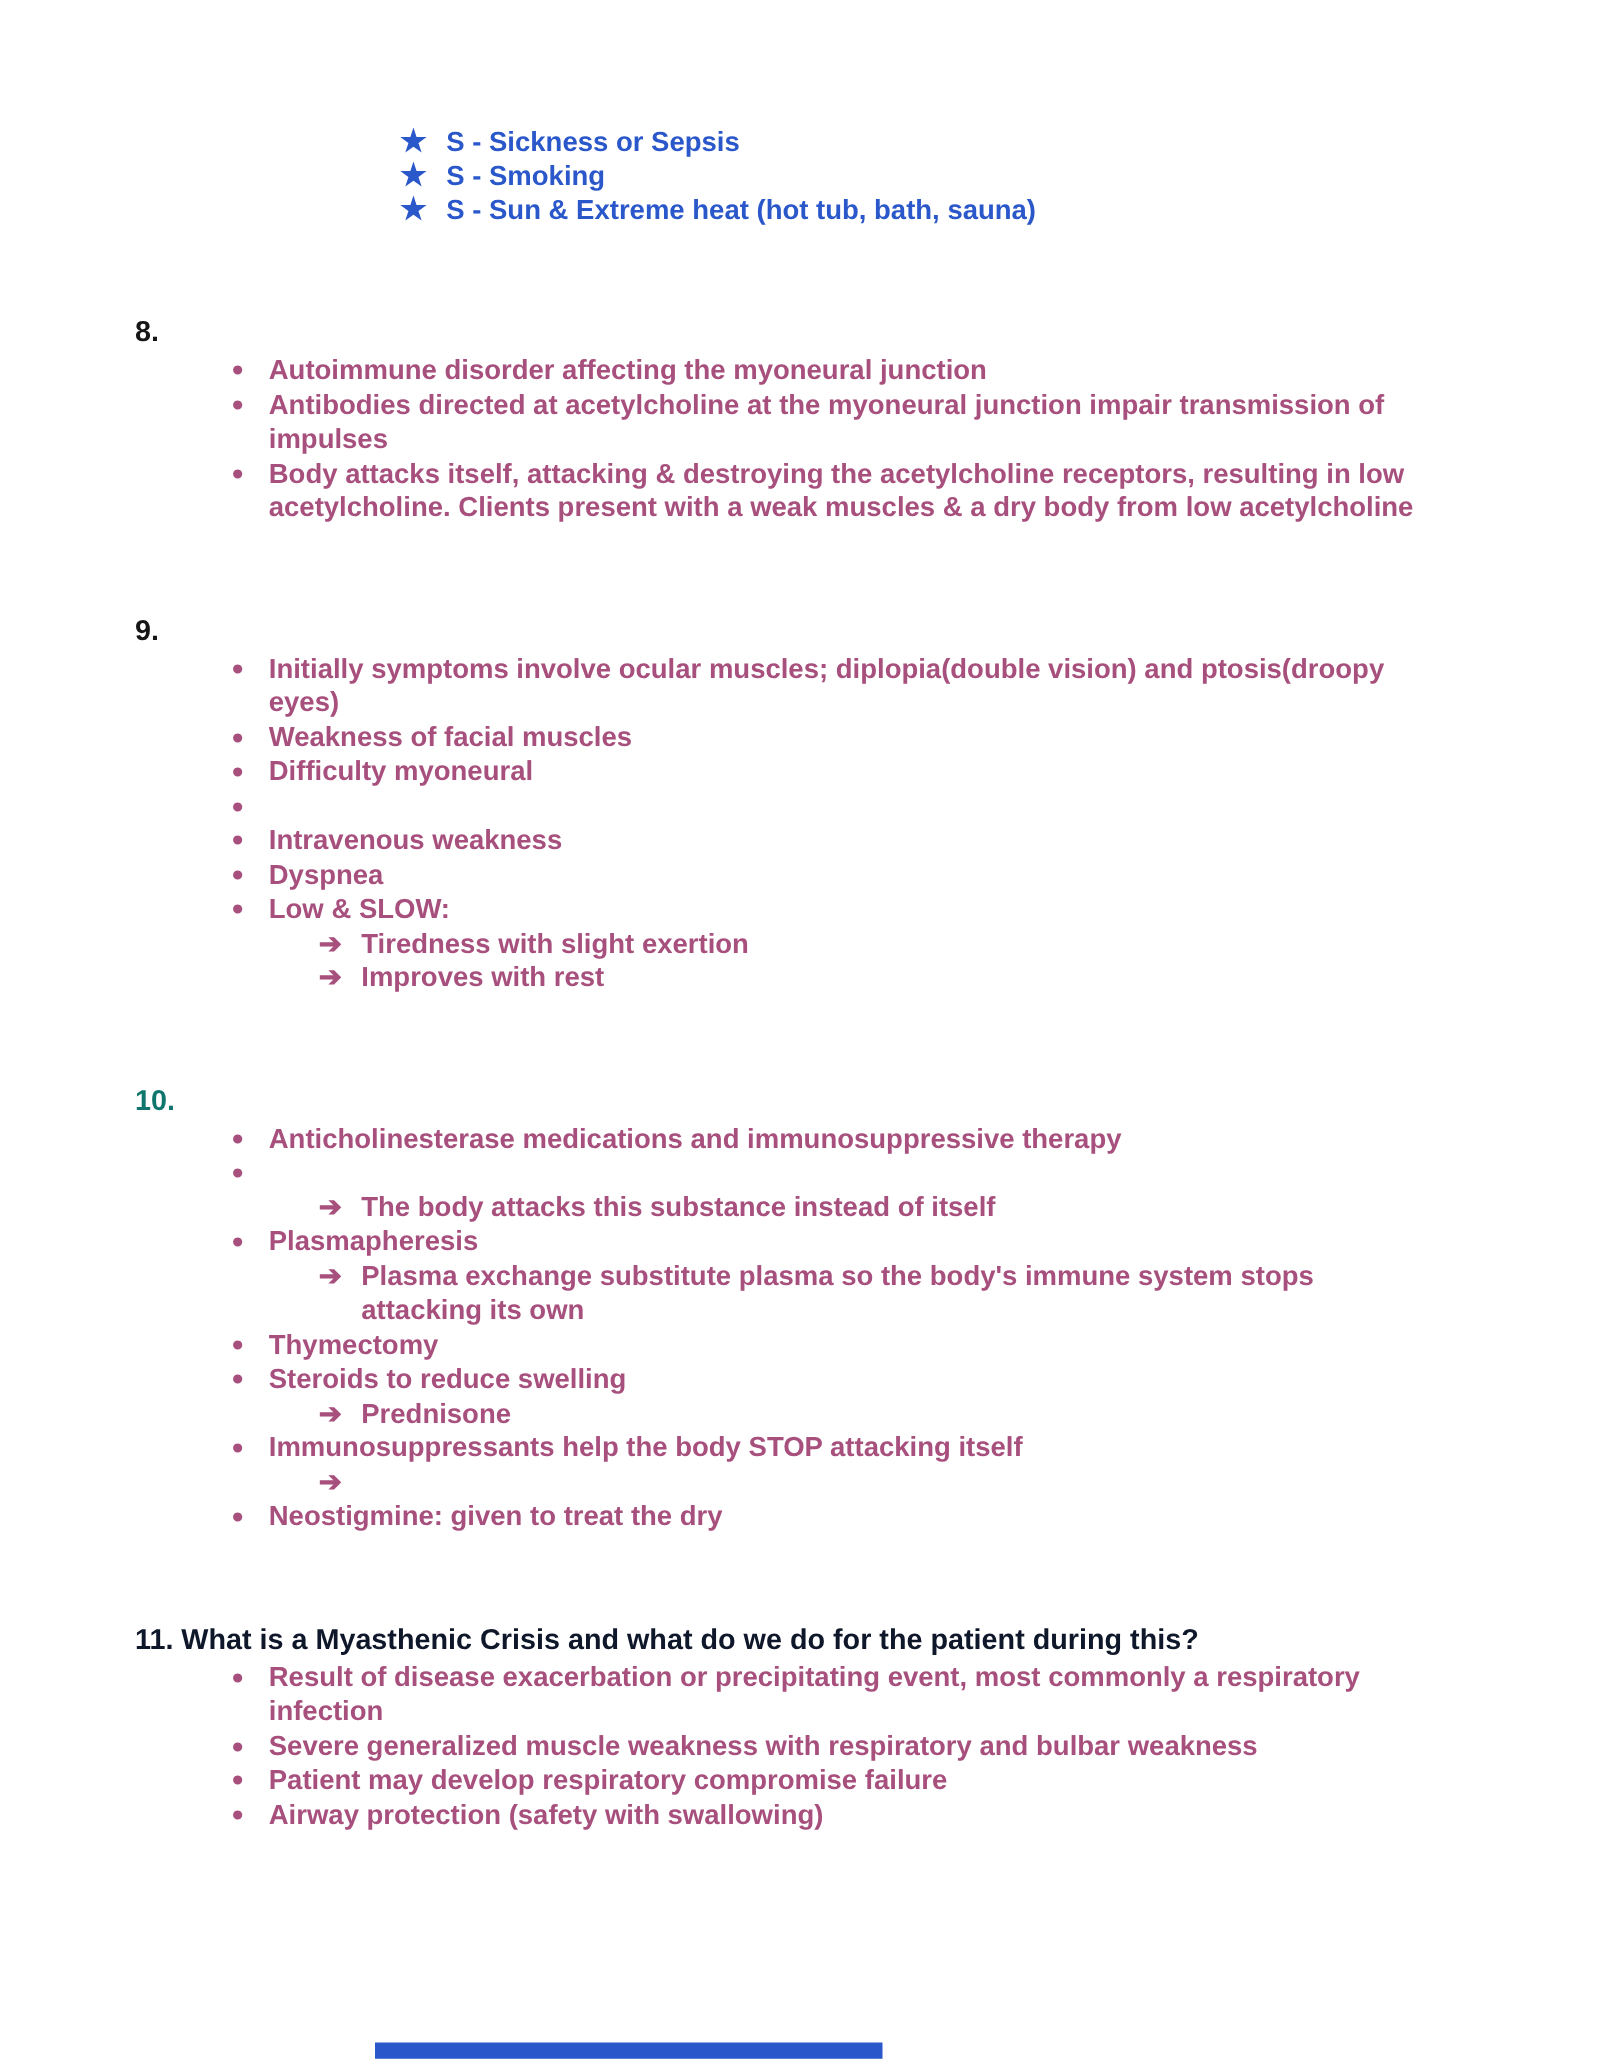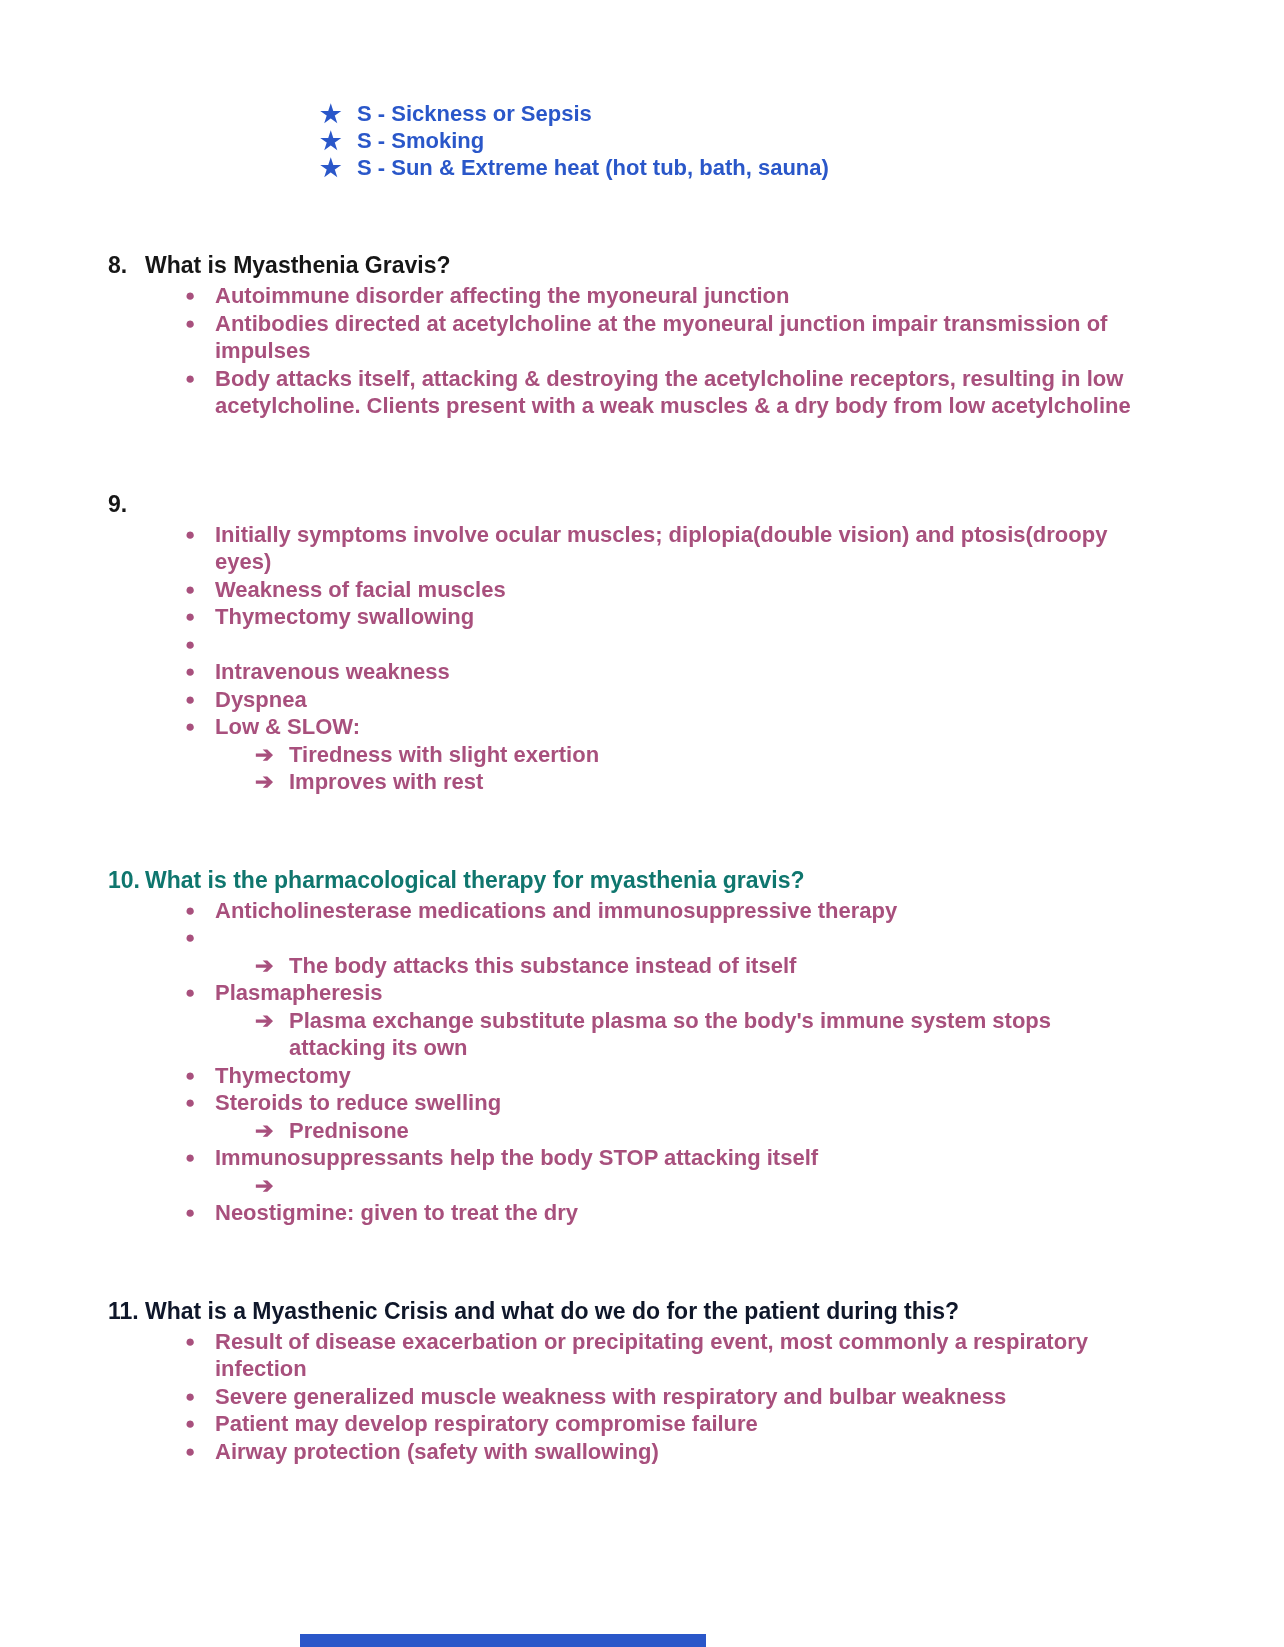--- a/index.html
+++ b/index.html
@@ -114,21 +114,20 @@
       </div>
       <div class="star-row" style="color: rgb(42, 87, 201);">
         <span class="star">★</span>
         <span class="star-text">S - Sun &amp; Extreme heat (hot tub, bath, sauna)</span>
       </div>
     </div>
   <div id="questions-root">
       <div class="question">
         <div class="q-heading" style="color: rgb(22, 22, 22);">
           <span class="q-number">8.</span>
-          <span class="q-title">What is Myasthenia Gravis?</span>
         </div>
         <div class="answers">
           <div class="answer-row" style="color: rgb(168, 80, 125);">
             <span class="bullet">●</span>
             <span class="answer-text">Autoimmune disorder affecting the myoneural junction</span>
           </div>
           <div class="answer-row" style="color: rgb(168, 80, 125);">
             <span class="bullet">●</span>
             <span class="answer-text">Antibodies directed at acetylcholine at the myoneural junction impair transmission of impulses</span>
           </div>
@@ -146,21 +145,21 @@
           <div class="answer-row" style="color: rgb(168, 80, 125);">
             <span class="bullet">●</span>
             <span class="answer-text">Initially symptoms involve ocular muscles; diplopia(double vision) and ptosis(droopy eyes)</span>
           </div>
           <div class="answer-row" style="color: rgb(168, 80, 125);">
             <span class="bullet">●</span>
             <span class="answer-text">Weakness of facial muscles</span>
           </div>
           <div class="answer-row" style="color: rgb(168, 80, 125);">
             <span class="bullet">●</span>
-            <span class="answer-text">Thymectomy swallowing</span>
+            <span class="answer-text">Difficulty myoneural</span>
           </div>
           <div class="answer-row" style="color: rgb(168, 80, 125);">
             <span class="bullet">●</span>
           </div>
           <div class="answer-row" style="color: rgb(168, 80, 125);">
             <span class="bullet">●</span>
             <span class="answer-text">Intravenous weakness</span>
           </div>
           <div class="answer-row" style="color: rgb(168, 80, 125);">
             <span class="bullet">●</span>
@@ -178,21 +177,20 @@
             <div class="sub-row" style="color: rgb(168, 80, 125);">
               <span class="arrow">➔</span>
               <span class="sub-text">Improves with rest</span>
             </div>
           </div>
         </div>
       </div>
       <div class="question">
         <div class="q-heading" style="color: #0f766e;">
           <span class="q-number">10.</span>
-          <span class="q-title">What is the pharmacological therapy for myasthenia gravis?</span>
         </div>
         <div class="answers">
           <div class="answer-row" style="color: rgb(168, 80, 125);">
             <span class="bullet">●</span>
             <span class="answer-text">Anticholinesterase medications and immunosuppressive therapy</span>
           </div>
           <div class="answer-row" style="color: rgb(168, 80, 125);">
             <span class="bullet">●</span>
           </div>
           <div class="sub-answers">

